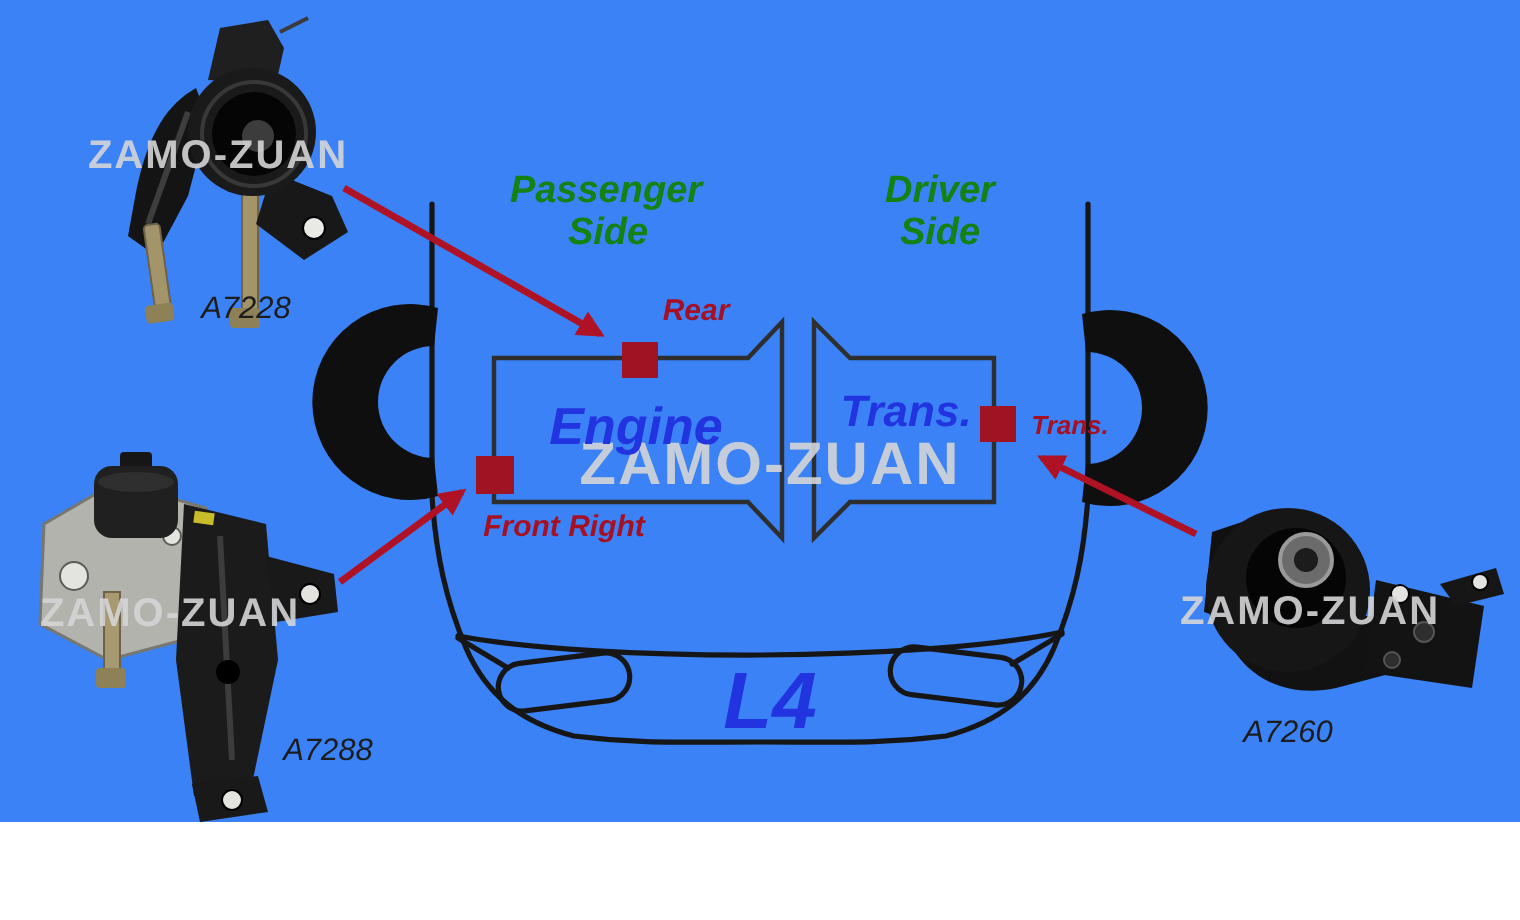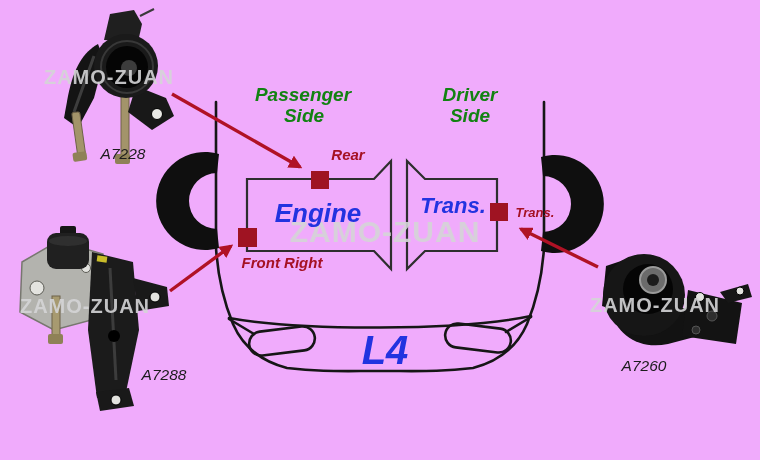--- a/index.html
+++ b/index.html
@@ -1,17 +1,17 @@
 <!DOCTYPE html>
 <html><head>
 <meta charset="utf-8">
 <style>
   html,body{margin:0;padding:0;background:#ffffff;}
   .stage{
-    position:relative;width:760px;height:460px;background:#f0abfc;overflow:hidden;
+    position:relative;width:760px;height:411px;background:#3b82f6;overflow:hidden;
     font-family:"Liberation Sans", sans-serif;
   }
   svg text{font-family:"Liberation Sans", sans-serif;}
   .hdr-green{fill:#128212;font-weight:bold;font-style:italic;font-size:19px;}
   .lbl-red{fill:#a51123;font-weight:bold;font-style:italic;font-size:15px;}
   .lbl-red-sm{fill:#a51123;font-weight:bold;font-style:italic;font-size:13px;}
   .lbl-blue{fill:#2233e0;font-weight:bold;font-style:italic;}
   .part-num{fill:#1c1c1c;font-style:italic;font-size:15.5px;}
   .wm{fill:#d5d5d7;font-weight:bold;opacity:0.9;letter-spacing:1px;}
   .outline{fill:none;stroke:#161616;stroke-width:2.6;stroke-linecap:round;stroke-linejoin:round;}

